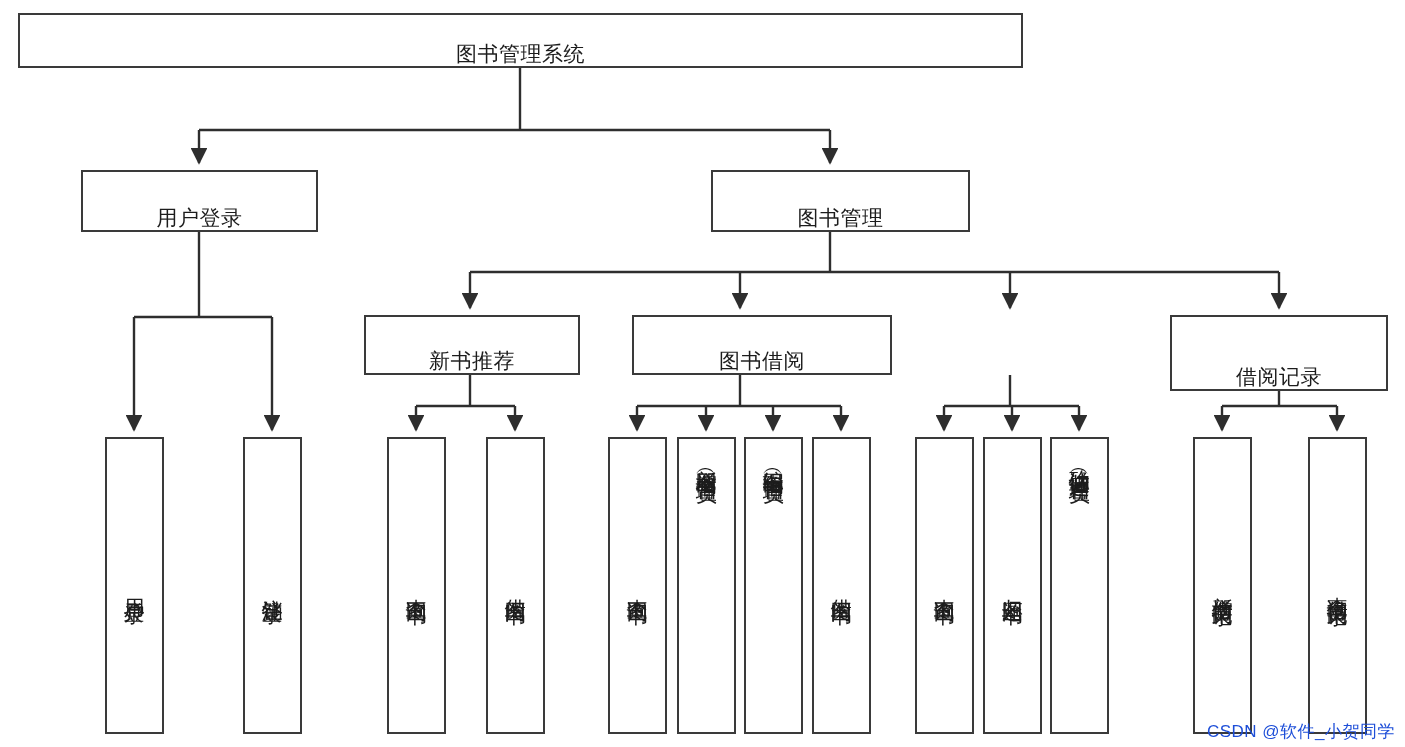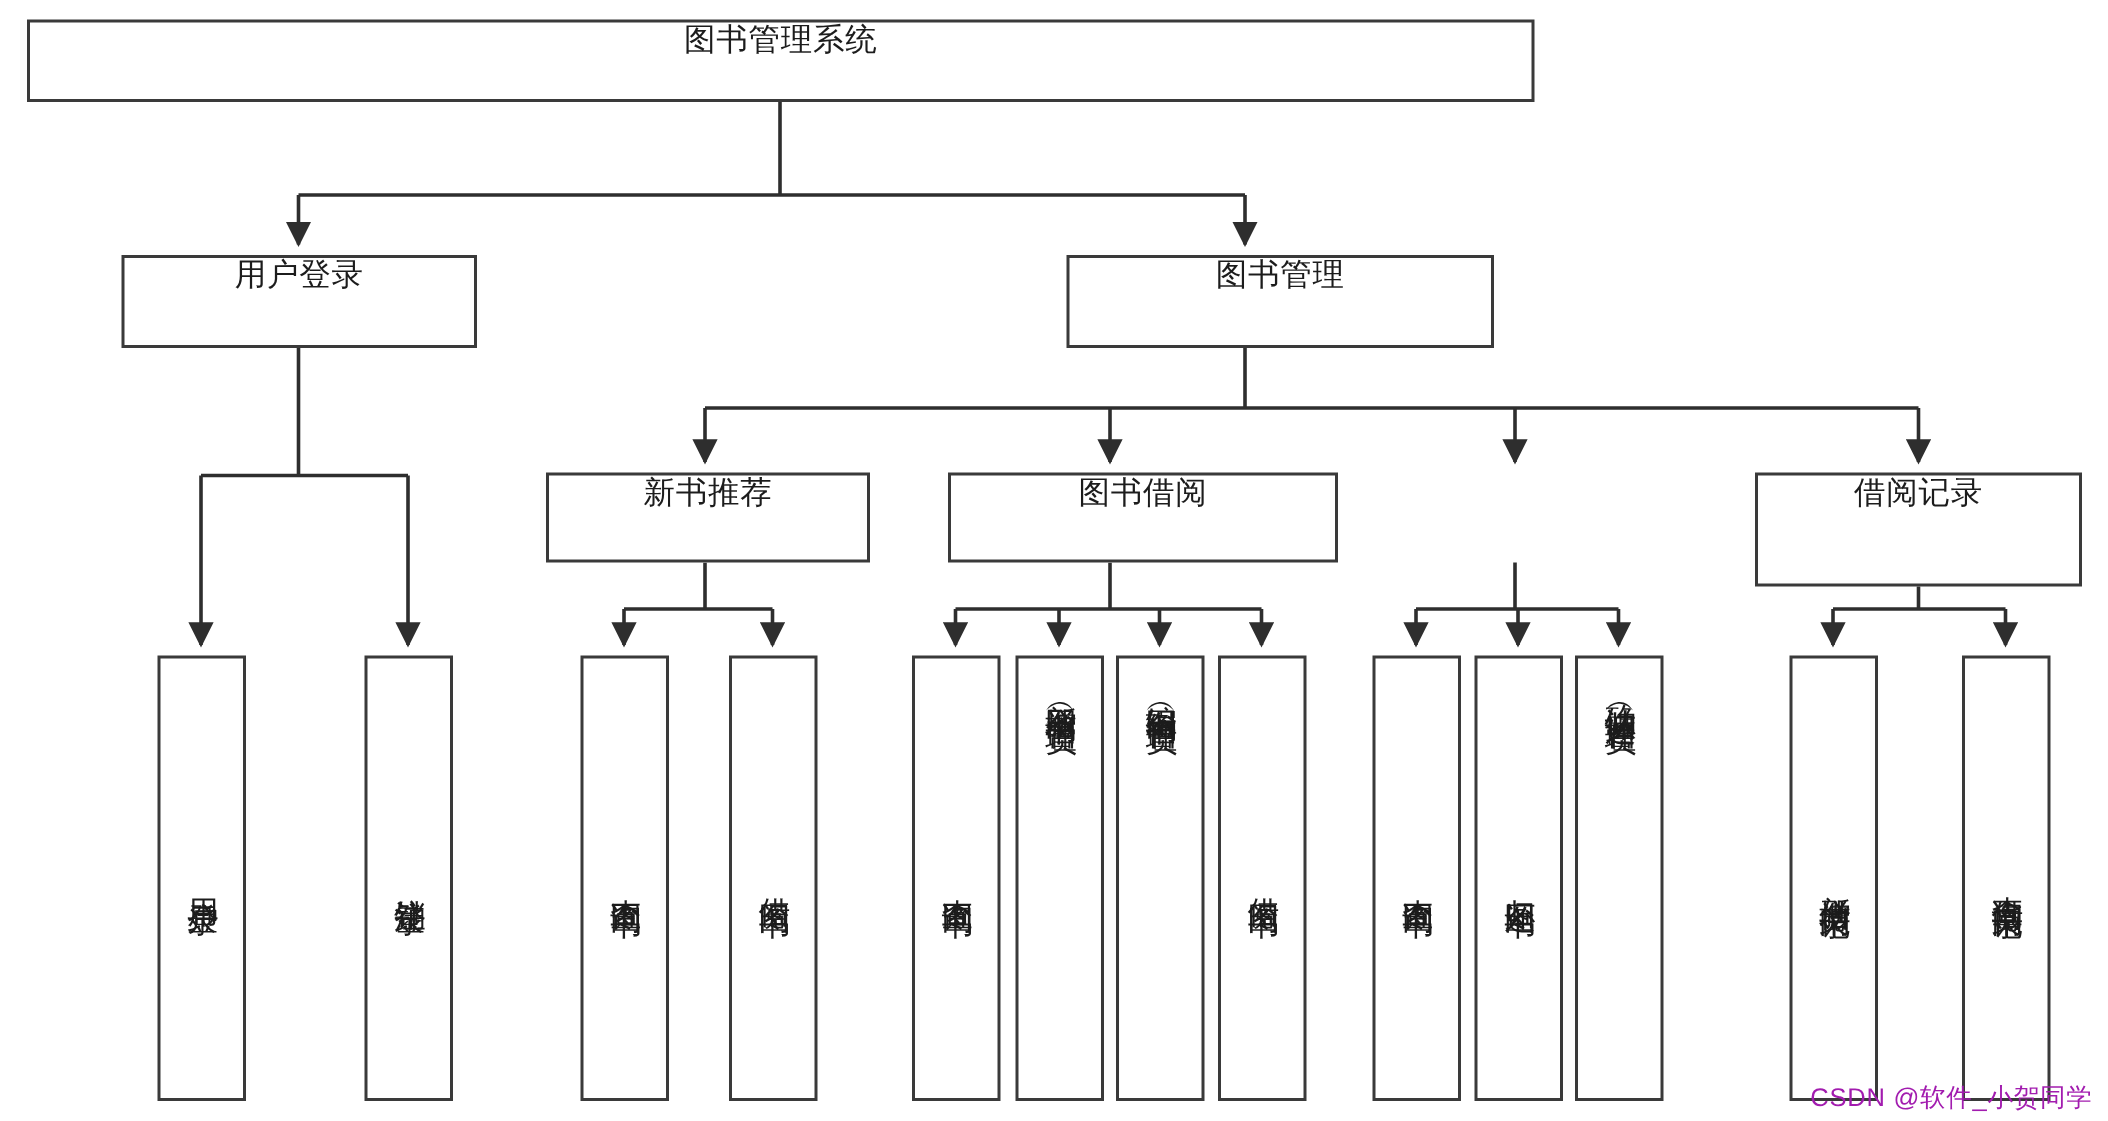--- a/index.html
+++ b/index.html
@@ -26,21 +26,21 @@
     width: 1405px;
     height: 747px;
     pointer-events: none;
   }
   .node {
     position: absolute;
     box-sizing: border-box;
     background: #ffffff;
     border: 2px solid #3a3a3a;
     display: flex;
-    align-items: flex-start;
+    align-items: flex-end;
     justify-content: center;
     z-index: 3;
   }
   .node .label {
     font-size: 21px;
     line-height: 1.15;
     letter-spacing: 0.5px;
     color: #1c1c1c;
     white-space: nowrap;
   }
@@ -58,21 +58,21 @@
     white-space: nowrap;
   }
   .node.leaf.short .label {
     
   }
   .watermark {
     position: absolute;
     right: 10px;
     bottom: 4px;
     font-size: 17px;
-    color: #a21caf;
+    color: #1d4ed8;
     letter-spacing: 0.5px;
     z-index: 6;
     white-space: nowrap;
     font-family: "Liberation Sans", "DejaVu Sans", sans-serif;
   }
 </style>
 </head>
 <body>
 
 <div id="canvas">
@@ -127,21 +127,21 @@
     </g>
   </svg>
 
   <div class="node" style="left:18px; top:13px; width:1005px; height:55px;">
     <span class="label">图书管理系统</span>
   </div>
 
   <div class="node" style="left:81px; top:170px; width:237px; height:62px;">
     <span class="label">用户登录</span>
   </div>
-  <div class="node" style="left:711px; top:170px; width:285px; height:62px;">
+  <div class="node" style="left:711px; top:170px; width:259px; height:62px;">
     <span class="label">图书管理</span>
   </div>
 
   <div class="node" style="left:364px; top:315px; width:216px; height:60px;">
     <span class="label">新书推荐</span>
   </div>
   <div class="node" style="left:632px; top:315px; width:260px; height:60px;">
     <span class="label">图书借阅</span>
   </div>
   <div class="node" style="left:1170px; top:315px; width:218px; height:76px;">

